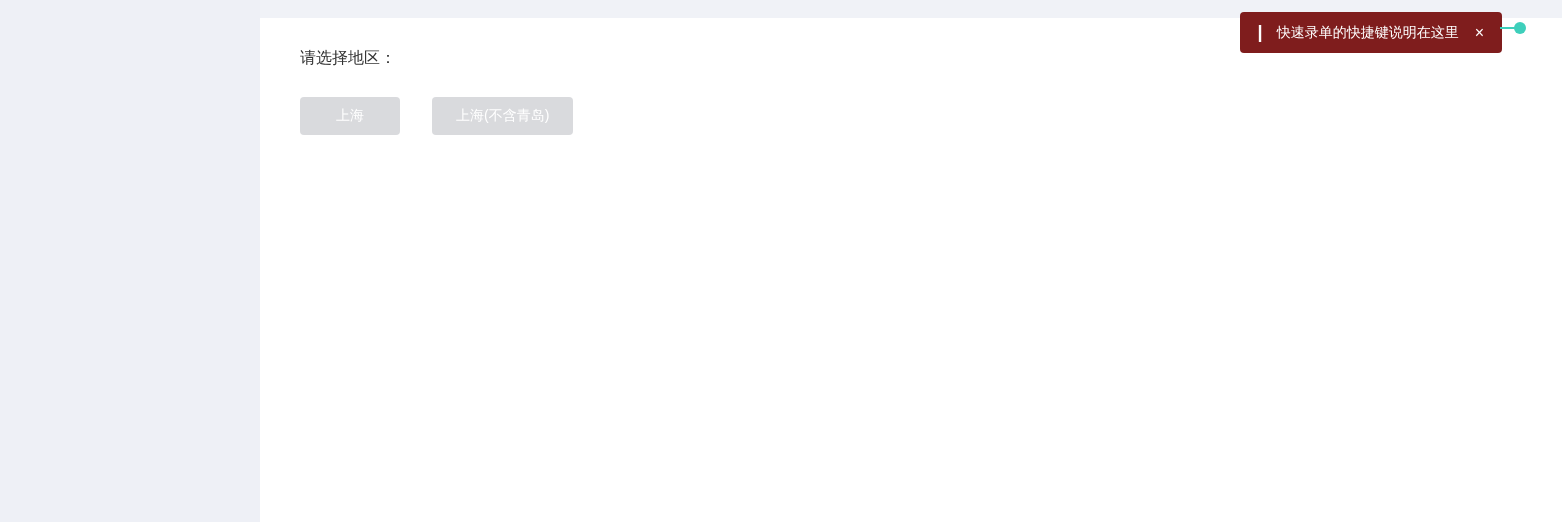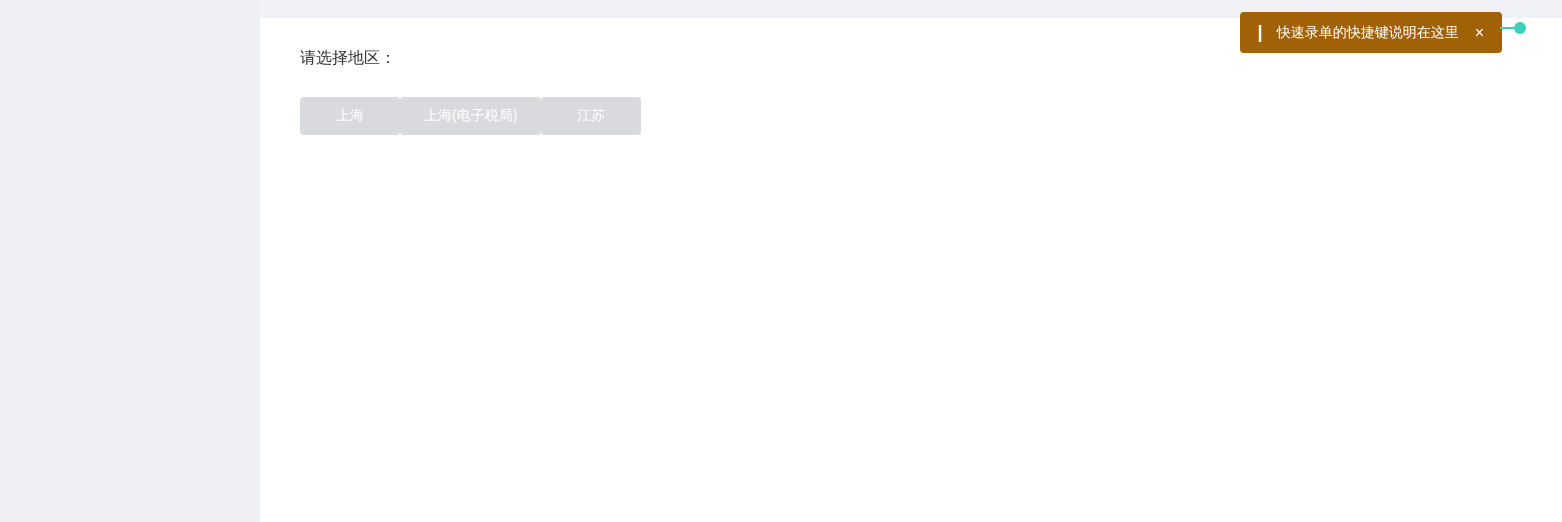--- a/index.html
+++ b/index.html
@@ -40,40 +40,40 @@
     .page-title {
       font-size: 16px;
       color: #333;
       margin-bottom: 28px;
       font-weight: normal;
     }
 
     .region-buttons {
       display: flex;
       flex-wrap: wrap;
-      gap: 0;
+      gap: 32px;
     }
 
     .region-btn {
       background: #d9dadd;
       border: none;
       border-radius: 4px;
       padding: 10px 24px;
       font-size: 14px;
       color: #fff;
       cursor: pointer;
       min-width: 100px;
       text-align: center;
     }
 
     .tooltip-banner {
       position: absolute;
       top: 12px;
       right: 60px;
-      background: #a16207;
+      background: #7f1d1d;
       color: #fff;
       font-size: 14px;
       padding: 10px 18px;
       border-radius: 4px;
       display: flex;
       align-items: center;
       gap: 10px;
       white-space: nowrap;
     }
 
@@ -112,22 +112,21 @@
   </style>
 </head>
 <body>
 
 <div class="sidebar"></div>
 
 <div class="main-content">
   <div class="page-title">请选择地区：</div>
   <div class="region-buttons" id="region-buttons-container">
   <button class="region-btn">上海</button>
-      <button class="region-btn">上海(电子税局)</button>
-      <button class="region-btn">江苏</button>
+      <button class="region-btn">上海(不含青岛)</button>
     </div>
 </div>
 
 <div class="tooltip-banner">
   <span>快速录单的快捷键说明在这里</span>
   <span class="tooltip-close">×</span>
 </div>
 <div class="tooltip-line"></div>
 <div class="tooltip-dot"></div>
 

